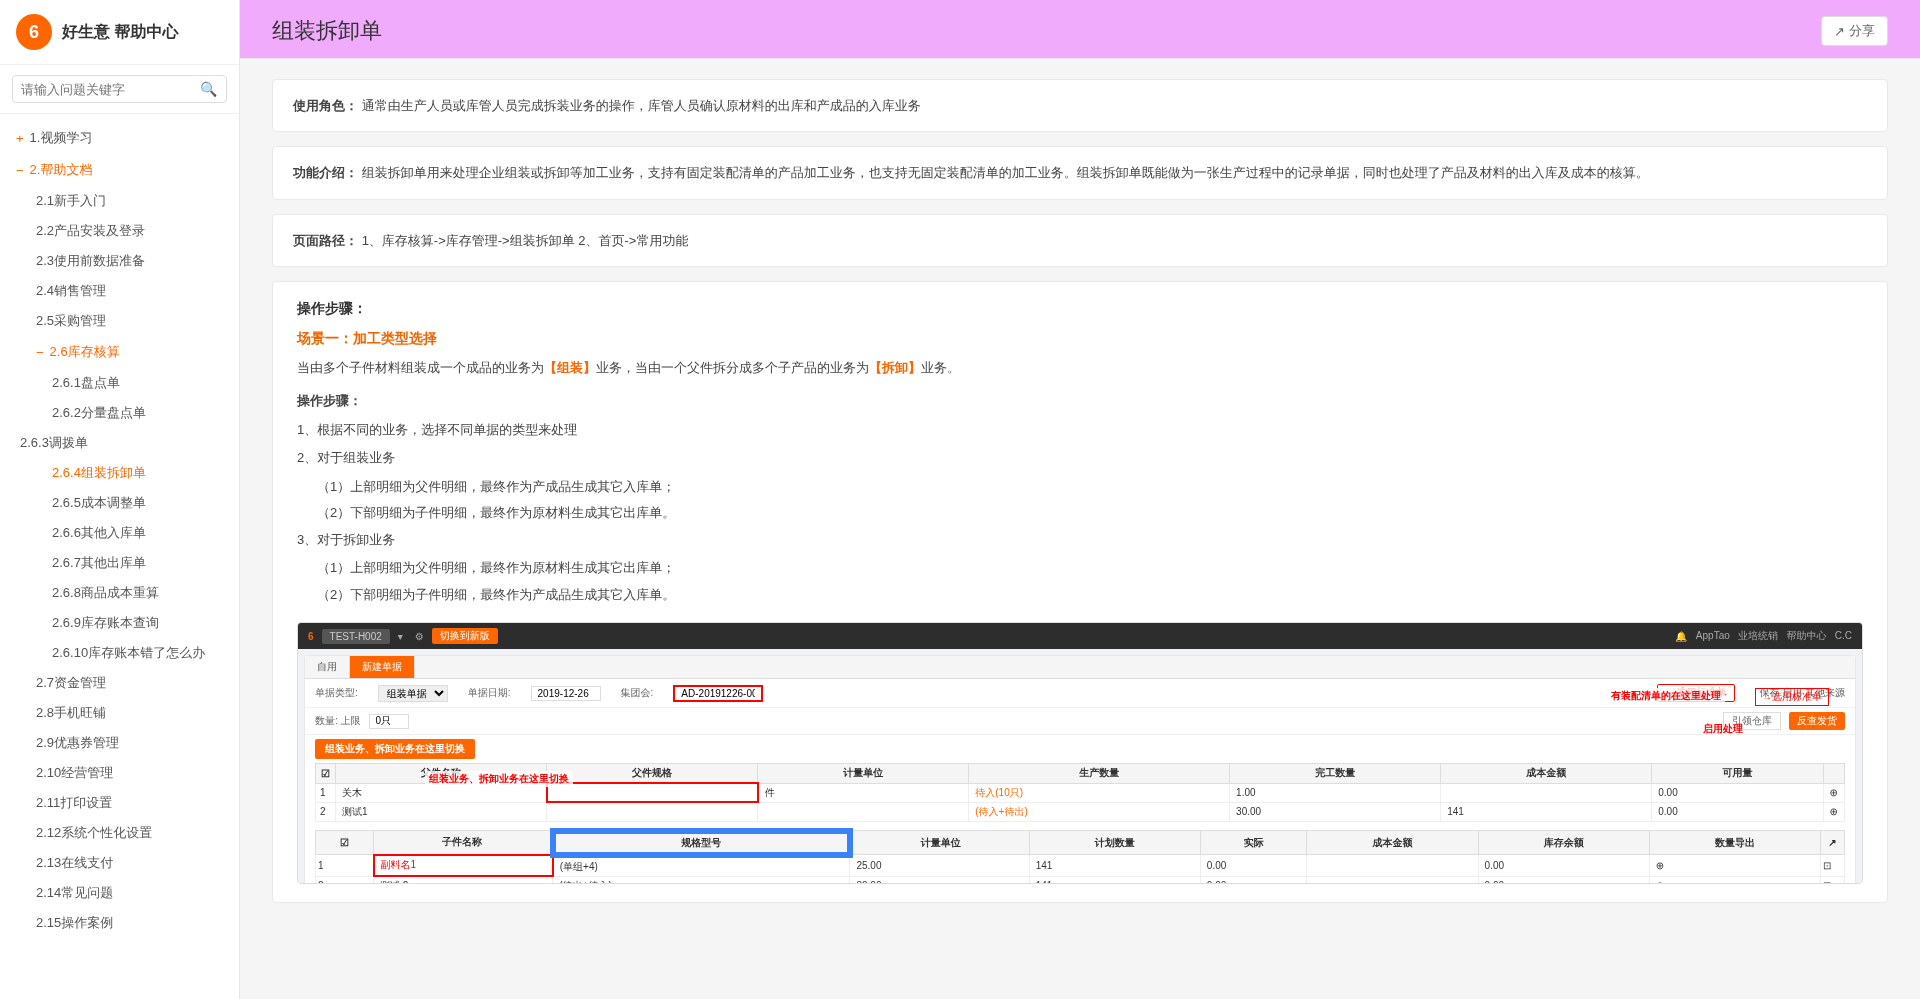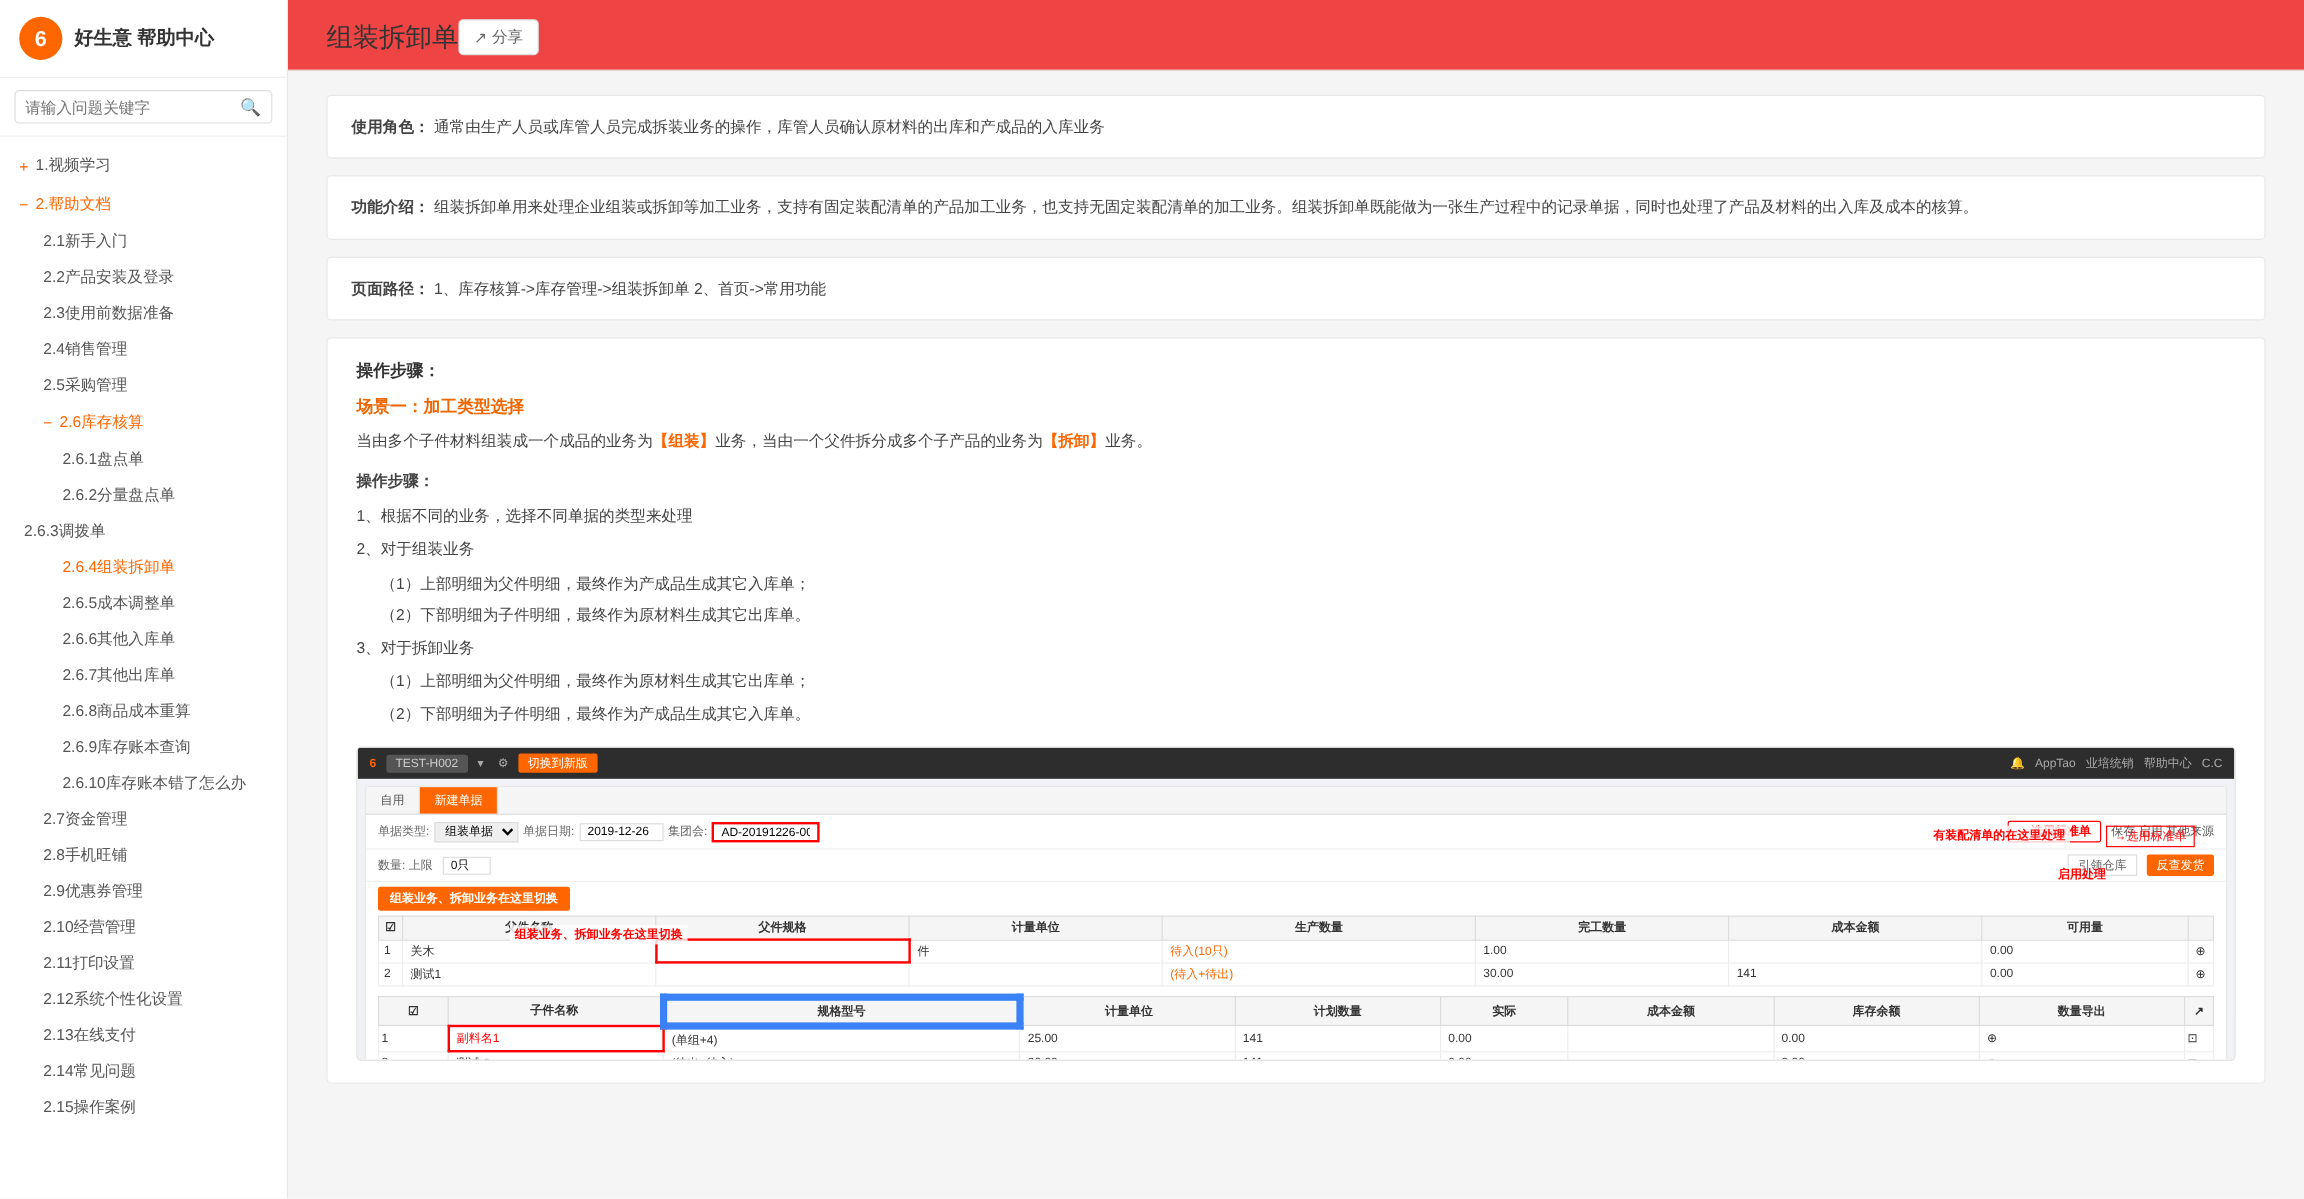--- a/index.html
+++ b/index.html
@@ -65,23 +65,23 @@
       padding: 6px 16px 6px 36px;
       cursor: pointer; font-size: 13px; color: #555;
     }
     .nav-sub-item.active { color: #f60; font-weight: 500; }
 
     
     .main {
       flex: 1; overflow-y: auto; background: #f5f5f5; padding: 0;
     }
     .main-header {
-      background: #ef4444; padding: 16px 32px 12px 32px;
+      background: #f0abfc; padding: 16px 32px 12px 32px;
       border-bottom: 1px solid #e8e8e8;
-      display: flex; align-items: center; 
+      display: flex; align-items: center; justify-content: space-between;
     }
     .page-title { font-size: 22px; font-weight: 500; color: #333; }
     .share-btn {
       display: flex; align-items: center; gap: 4px;
       color: #666; font-size: 13px; cursor: pointer;
       border: 1px solid #ddd; padding: 5px 12px; border-radius: 4px;
       background: #fff;
     }
     .content-area {
       padding: 20px 32px;
@@ -260,21 +260,21 @@
           </div>
 
           <div style="background:#fff; border:1px solid #e8e8e8; margin:6px; border-radius:3px; position:relative;">
             
             <div style="display:flex; border-bottom:1px solid #ddd; background:#f5f5f5;">
               <div style="padding:4px 12px;font-size:10px;color:#555;border-right:1px solid #ddd;">自用</div>
               <div style="padding:4px 12px;font-size:10px;color:#fff;background:#f60;border-right:1px solid #ddd;">新建单据</div>
             </div>
 
             
-            <div style="display:flex;align-items:center;padding:5px 10px;gap:4px;flex-wrap:wrap;border-bottom:1px solid #f0f0f0;">
+            <div style="display:flex;align-items:center;padding:5px 10px;gap:20px;flex-wrap:wrap;border-bottom:1px solid #f0f0f0;">
               <span style="font-size:10px;color:#666;">单据类型:</span>
               <select style="font-size:10px;border:1px solid #ddd;padding:1px 4px;"><option>组装单据</option></select>
               <span style="font-size:10px;color:#666;">单据日期:</span>
               <input type="text" value="2019-12-26" style="font-size: 10px; border: 1px solid rgb(221, 221, 221); padding: 1px 6px; width: 70px;">
               <span style="font-size:10px;color:#666;">集团会:</span>
               <input type="text" value="AD-20191226-001" style="font-size: 10px; border: 2px solid rgb(255, 0, 0); padding: 1px 6px; width: 90px;">
               <span style="flex:1;"></span>
               <span style="font-size:10px;color:#f00;font-weight:bold;border:1px solid #f00;padding:1px 8px;border-radius:2px;">→选用标准单</span>
               <span style="font-size:10px;color:#555;margin-left:4px;">保存 启用 其他来源</span>
             </div>
@@ -379,20 +379,20 @@
 
                 </tbody>
               </table>
 
             </div>
 
             
             <div style="position:absolute;top:32px;right:130px;color:#f00;font-size:10px;font-weight:bold;background:rgba(255,255,255,0.8);padding:1px 4px;">有装配清单的在这里处理</div>
             <div style="position:absolute;top:32px;right:26px;border:1px solid #f00;padding:1px 6px;font-size:10px;color:#f00;">→选用标准单</div>
             <div style="position:absolute;top:115px;left:120px;color:#f00;font-size:10px;font-weight:bold;background:rgba(255,255,255,0.8);padding:1px 4px;">组装业务、拆卸业务在这里切换</div>
-            <div style="position:absolute;top:66px;right:100px;color:#f00;font-size:10px;font-weight:bold;">启用处理</div>
+            <div style="position:absolute;top:66px;right:112px;color:#f00;font-size:10px;font-weight:bold;">启用处理</div>
             
           </div>
         </div>
       </div>
     </div>
   </div>
 </div>
 
 </body></html>

